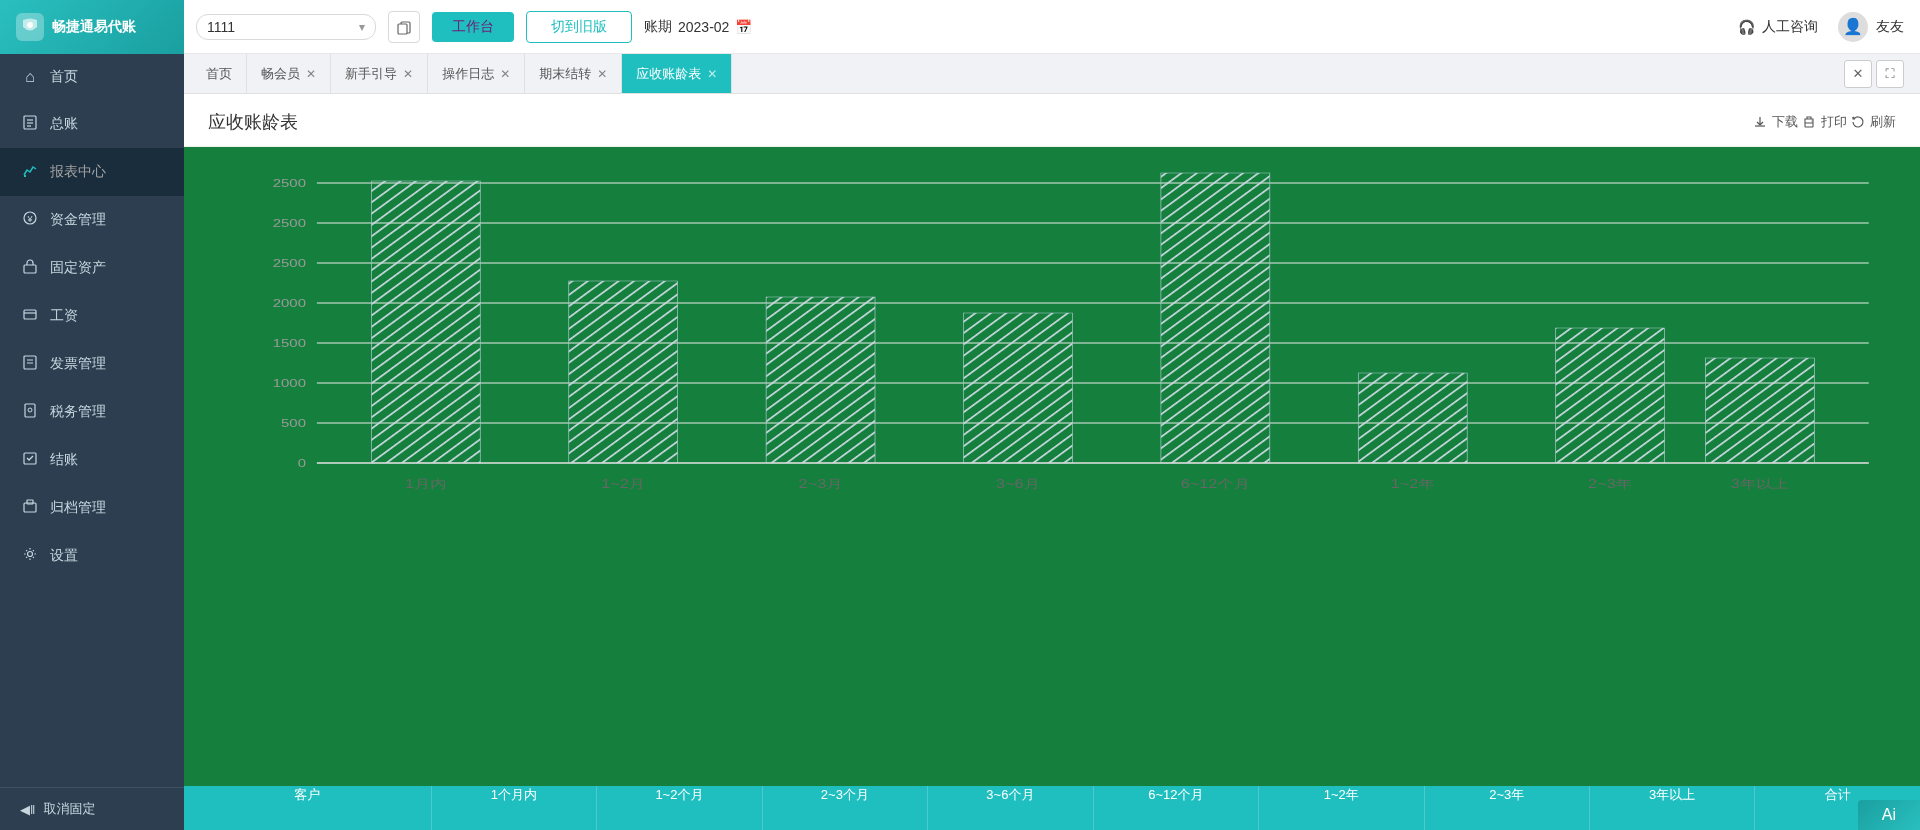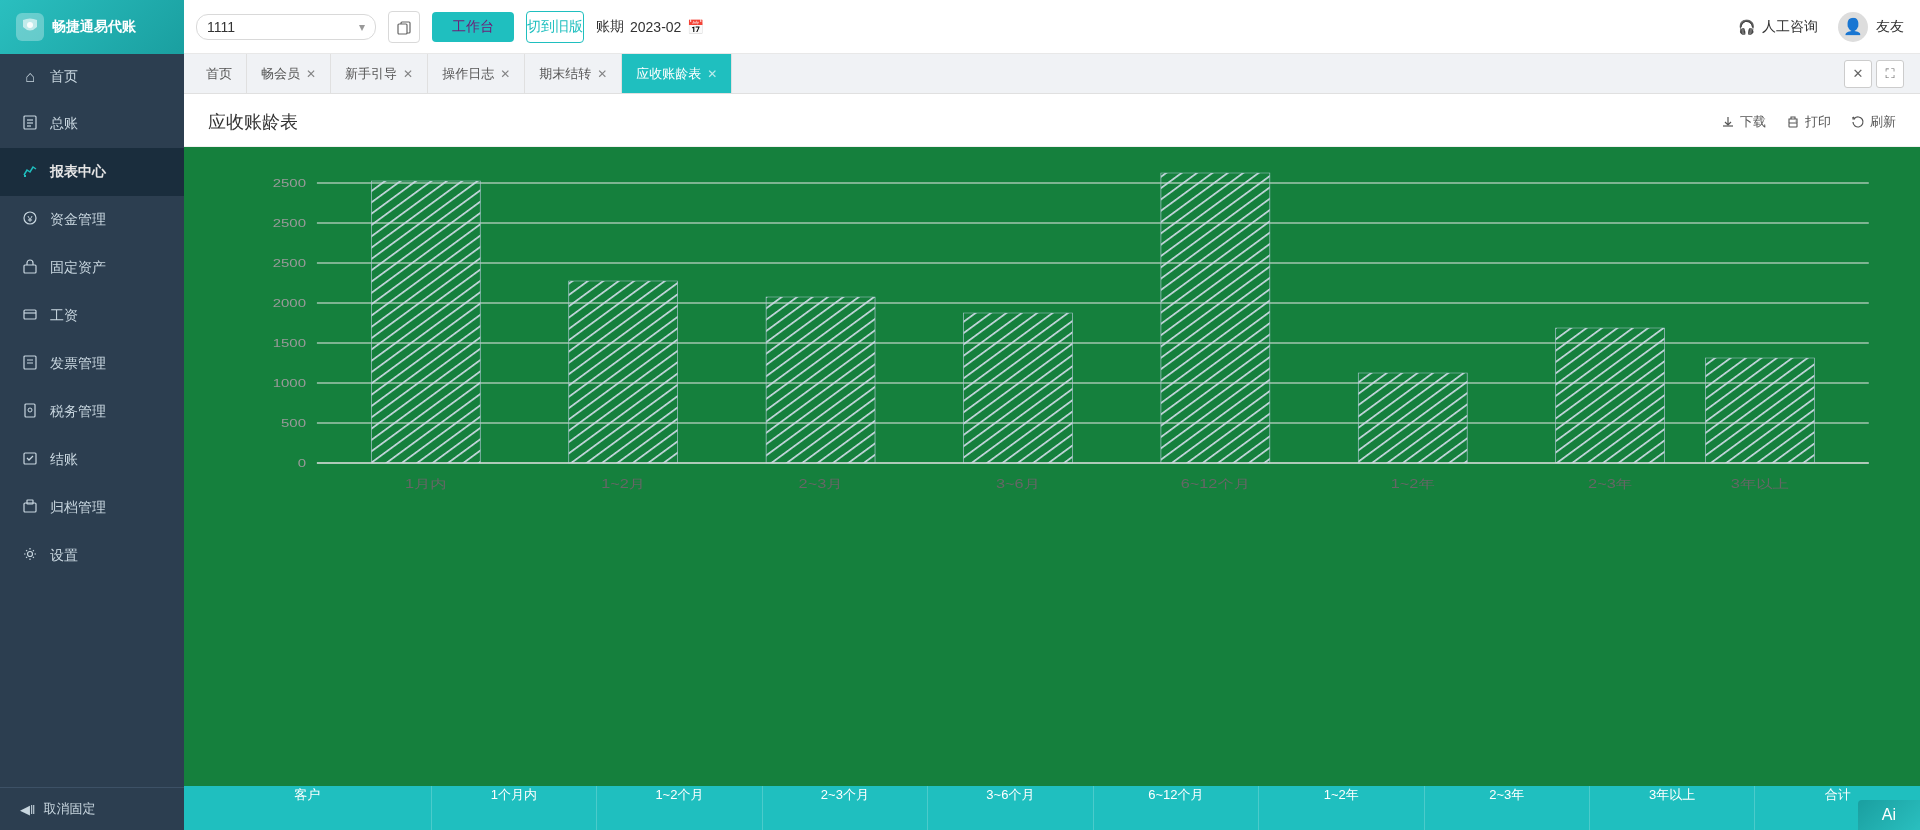--- a/index.html
+++ b/index.html
@@ -76,21 +76,21 @@
       padding: 6px 20px;
       cursor: pointer;
       font-size: 14px;
     }
 
     .switch-btn {
       border: 1px solid #1fbfbf;
       color: #1fbfbf;
       background: #fff;
       border-radius: 4px;
-      padding: 6px 0;
+      padding: 6px 24px;
       cursor: pointer;
       font-size: 14px;
     }
 
     .period-area {
       display: flex;
       align-items: center;
       gap: 6px;
       color: #333;
       font-size: 14px;
@@ -143,21 +143,21 @@
     .sidebar-item {
       display: flex;
       align-items: center;
       padding: 14px 20px;
       color: #c8d6df;
       cursor: pointer;
       gap: 10px;
       transition: background 0.2s;
       font-size: 14px;
     }
-    .sidebar-item.active { background: #1a2d3d; color: #e5e5e5; font-weight: bold; }
+    .sidebar-item.active { background: #1a2d3d; color: #a3a3a3; }
     .sidebar-item-icon { font-size: 16px; width: 20px; text-align: center; }
     .sidebar-item-label { font-size: 14px; }
 
     .sidebar-bottom {
       border-top: 1px solid #3d5166;
       padding: 12px 20px;
       color: #c8d6df;
       cursor: pointer;
       display: flex;
       align-items: center;
@@ -247,21 +247,21 @@
     }
     .page-title {
       font-size: 18px;
       color: #333;
       font-weight: 500;
     }
     .page-actions {
       margin-left: auto;
       display: flex;
       align-items: center;
-      gap: 20px;
+      gap: 4px;
     }
     .action-btn {
       display: flex;
       align-items: center;
       gap: 5px;
       color: #555;
       cursor: pointer;
       font-size: 13px;
     }
 

